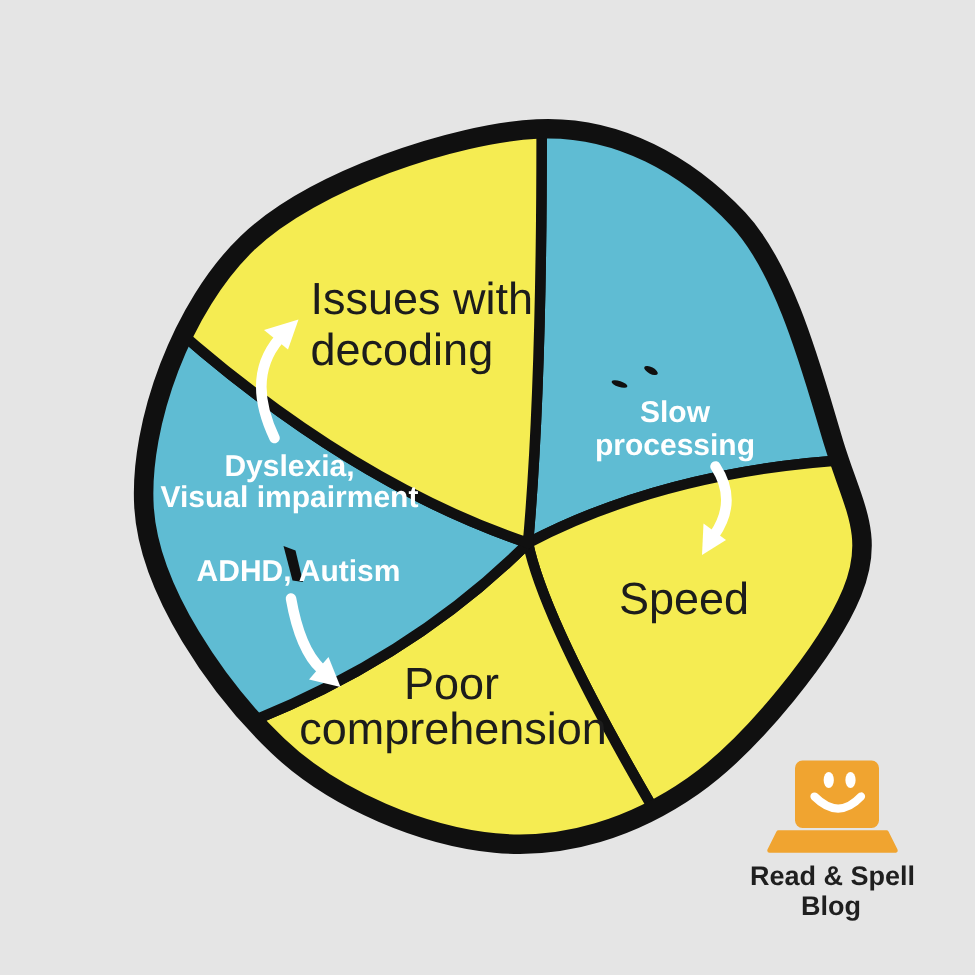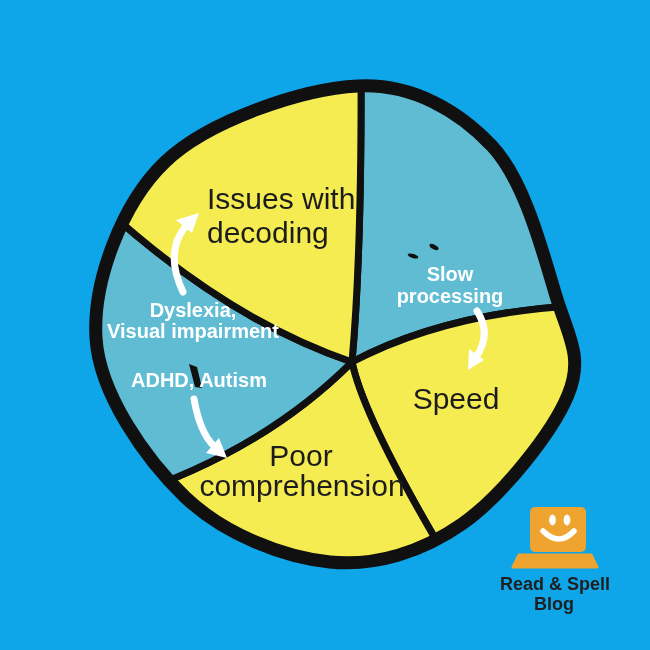--- a/index.html
+++ b/index.html
@@ -1,16 +1,16 @@
 <!DOCTYPE html>
 <html><head>
 <meta charset="utf-8">
 <style>
   html,body{margin:0;padding:0;background:#ffffff;}
-  .stage{position:relative;width:650px;height:650px;background:#0ea5e9;overflow:hidden;
+  .stage{position:relative;width:650px;height:650px;background:#e5e5e5;overflow:hidden;
          font-family:"Liberation Sans","DejaVu Sans",sans-serif;}
   svg{display:block;}
   text{font-family:"Liberation Sans","DejaVu Sans",sans-serif;}
   .lbl-big{font-size:30px;fill:#1c1c1c;}
   .lbl-white{font-size:20px;font-weight:bold;fill:#ffffff;}
   .mid{text-anchor:middle;}
   .logo-txt{font-size:18px;font-weight:bold;fill:#1f1f1f;text-anchor:middle;}
   .wedge{stroke:#101010;stroke-width:7;stroke-linejoin:round;}
   .blob-outline{fill:none;stroke:#101010;stroke-width:13;stroke-linejoin:round;stroke-linecap:round;}
   .arrow-tail{fill:none;stroke:#ffffff;stroke-width:7;stroke-linecap:round;}

